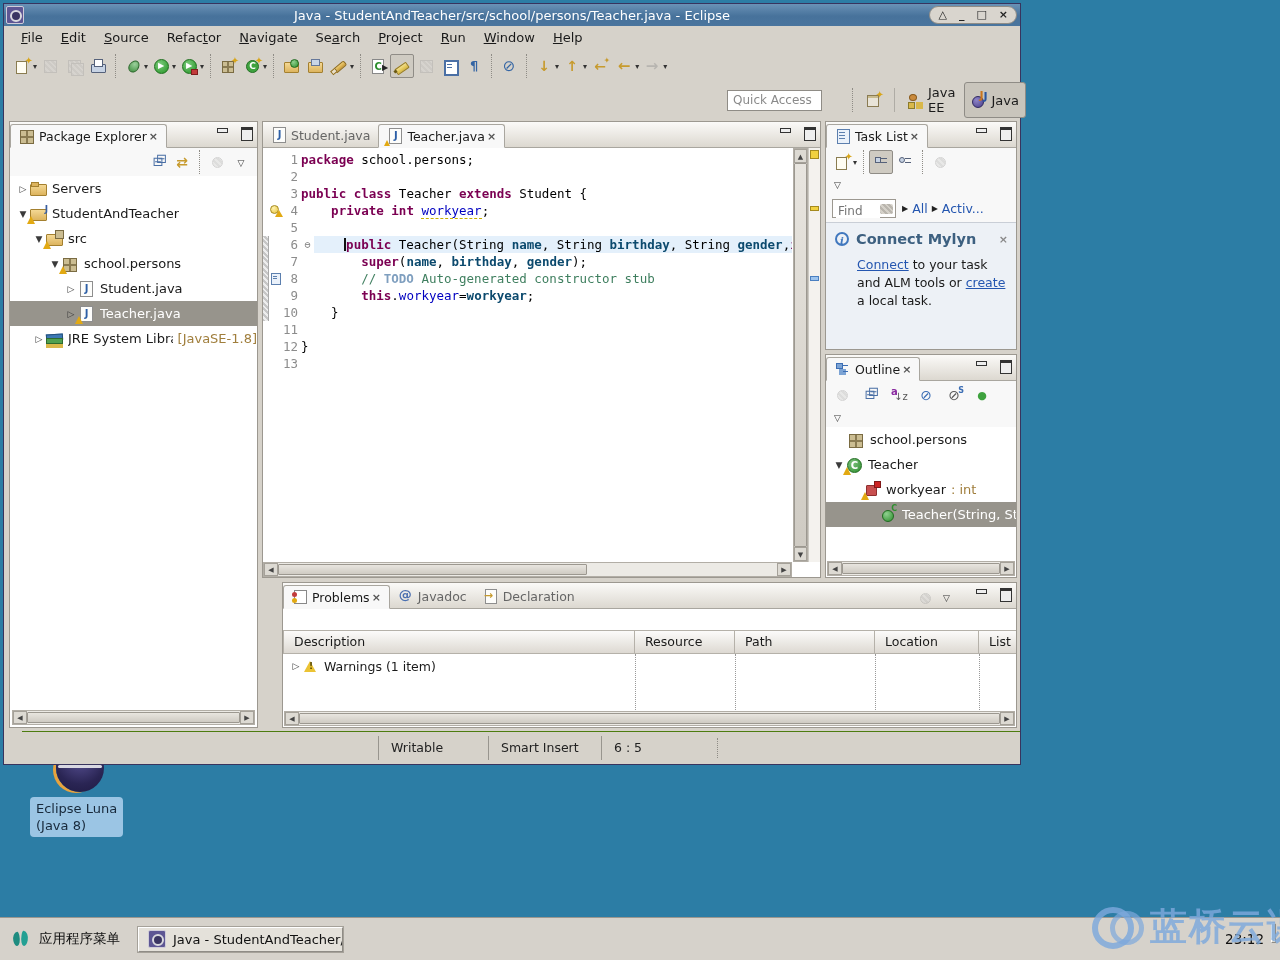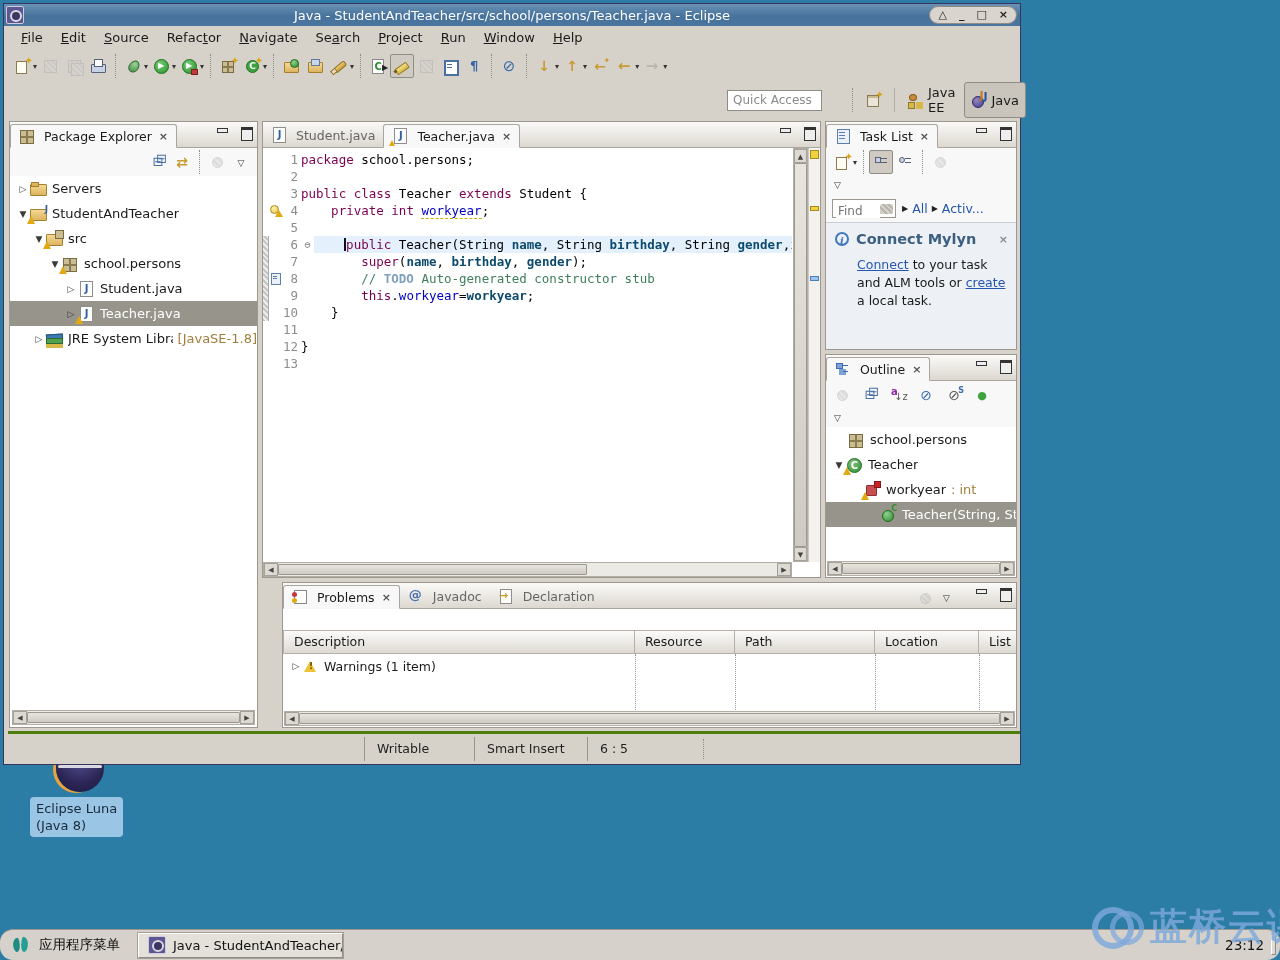--- a/index.html
+++ b/index.html
@@ -107,21 +107,21 @@
   [data-icon="open-perspective"] .pig::before,[data-icon="open-perspective"] .ig::before{content:"";position:absolute;left:2px;top:3px;width:10px;height:10px;background:#E9E4D8;border:1px solid #8A7B52;box-shadow:inset 0 2px 0 #C9BB8E;}
   [data-icon="perspective-javaee"] .pig::before{content:"";position:absolute;left:1px;top:2px;width:6px;height:5px;background:#C98A3C;border:1px solid #8A5A1C;border-radius:50%;}
   [data-icon="perspective-javaee"] .pig::after{content:"";position:absolute;left:0px;top:10px;width:5px;height:5px;background:#D9B84A;border:1px solid #8A7B2C;box-shadow:8px 0 0 #D9B84A;}
   [data-icon="perspective-java"] .pig::before{content:"";position:absolute;left:1px;top:4px;width:10px;height:10px;border-radius:50%;background:radial-gradient(circle at 35% 30%,#8F86C8,#4A3F8A);border:1px solid #2F2760;}
   [data-icon="perspective-java"] .pig::after{content:"J";position:absolute;right:0px;top:-2px;color:#2855A0;font-weight:bold;font-size:11px;text-shadow:-4px -1px 0 #C9761E;}
 
   
   .main{position:absolute;left:0;top:114px;right:0;bottom:33px;background:#D6D2CA;}
   .panel{position:absolute;background:#FFFFFF;border:1px solid #9C9890;}
   .tabstrip{height:26px;background:linear-gradient(#FBFAF8,#DCD8D0);border-bottom:1px solid #A9A69F;display:flex;align-items:flex-end;position:relative;}
-  .ptab{display:flex;align-items:center;gap:5px;height:24px;padding:0 8px;font-size:12.5px;color:#666;}
+  .ptab{display:flex;align-items:center;height:24px;padding:0 8px;font-size:12.5px;color:#666;}
   .ptab.active{background:#F8F8F8;border:1px solid #A9A69F;border-bottom:1px solid #F8F8F8;border-radius:3px 3px 0 0;color:#1A1A1A;margin-bottom:-1px;}
   .tclose{font-size:11px;color:#555;font-weight:bold;margin-left:2px;}
   .minmax{position:absolute;right:4px;top:5px;display:flex;gap:10px;}
   .mm{width:14px;height:12px;position:relative;}
   .mm-min::before{content:"";position:absolute;left:2px;top:1px;width:9px;height:3px;border:1px solid #333;background:#EEE;}
   .mm-max::before{content:"";position:absolute;left:2px;top:0;width:10px;height:10px;border:1px solid #333;border-top:3px solid #333;background:#EEE;}
   .ptbar{height:28px;display:flex;align-items:center;justify-content:flex-end;padding:0 4px;background:#F8F8F8;}
   .ptbar.left{justify-content:flex-start;}
   .vmrow{height:18px;display:flex;align-items:center;padding-left:8px;background:#F8F8F8;}
   .vmrow .vm{font-size:9px;color:#333;}
@@ -171,21 +171,21 @@
   .mi{position:absolute;left:7px;top:3px;width:11px;height:11px;}
   .mi-bulbwarn::before{content:"";position:absolute;left:0;top:0;width:7px;height:7px;border-radius:50%;background:radial-gradient(circle at 35% 30%,#FFF3B0,#E8C33C);border:1px solid #A58A1E;}
   .mi-bulbwarn::after{content:"";position:absolute;right:-2px;bottom:-1px;width:0;height:0;border-left:4px solid transparent;border-right:4px solid transparent;border-bottom:7px solid #E2A912;}
   .mi-task::before{content:"";position:absolute;left:1px;top:0;width:8px;height:10px;background:#EAF1FA;border:1px solid #5C7FAE;}
   .mi-task::after{content:"";position:absolute;left:3px;top:3px;width:4px;height:1px;background:#5C7FAE;box-shadow:0 2px 0 #5C7FAE;}
   .lnum{width:18px;flex:none;text-align:right;color:#8C8C8C;padding-right:3px;}
   .fold{width:13px;flex:none;text-align:center;color:#777;font-size:10px;}
   .ctext{flex:1;overflow:hidden;white-space:pre;color:#000;}
   .cline.cur .ctext{background:#E4F0FB;}
   .ctext span{white-space:pre;}
-  .kw{color:#7B0052;font-weight:normal;text-align:center;}
+  .kw{color:#7B0052;font-weight:bold;text-align:center;}
   .par{color:#0c4a6e;font-weight:bold;}
   .fld{color:#0000C0;}
   .cmt{color:#3F7F5F;}
   .todo{color:#7F9FBF;font-weight:bold;}
   .wsq{border-bottom:1px dashed #C8B000;}
   .caret{display:inline-block;width:0;height:13px;border-left:2px solid #111;vertical-align:-2px;}
   .ed-vsb{top:0;right:12px;bottom:15px;}
   .ed-vsb .sbthumb{left:1px;right:1px;top:15px;bottom:15px;}
   .ruler{position:absolute;top:0;right:0;width:12px;bottom:15px;background:#F4F2EE;border-left:1px solid #CCC9C2;}
   .rcorner{position:absolute;left:1px;top:2px;width:9px;height:9px;background:#F1D13F;border:1px solid #A58A1E;}
@@ -228,29 +228,29 @@
   .ic-problems::after{content:"";position:absolute;left:0px;top:3px;width:5px;height:5px;border-radius:50%;background:#C23B3B;box-shadow:0 6px 0 #E2A912;}
   .ic-javadoc::before{content:"@";color:#4A6FB0;font-weight:bold;font-size:13px;position:absolute;left:1px;top:-1px;}
   .ic-declaration::before{content:"";position:absolute;left:2px;top:1px;width:10px;height:13px;background:#FDFDFB;border:1px solid #8E8E8E;}
   .ic-declaration::after{content:"→";position:absolute;left:1px;top:1px;color:#C79B2E;font-weight:bold;font-size:11px;}
   .ic-tasklist::before{content:"";position:absolute;left:2px;top:1px;width:11px;height:13px;background:#EAF1FA;border:1px solid #5C7FAE;}
   .ic-tasklist::after{content:"";position:absolute;left:4px;top:4px;width:6px;height:1px;background:#5C7FAE;box-shadow:0 3px 0 #5C7FAE,0 6px 0 #5C7FAE;}
   .ic-outline::before{content:"";position:absolute;left:1px;top:2px;width:5px;height:4px;background:#7CA3D4;border:1px solid #3C6EB4;box-shadow:3px 6px 0 #7CA3D4;}
   .ic-outline::after{content:"";position:absolute;left:8px;top:4px;width:5px;height:1px;background:#3C6EB4;box-shadow:0 6px 0 #3C6EB4;}
 
   
-  .statusbar{position:absolute;left:4px;right:0;bottom:0;height:33px;border-top:3px solid #4d7c0f;display:flex;align-items:center;}
+  .statusbar{position:absolute;left:18px;right:0;bottom:0;height:33px;border-top:1px solid #4d7c0f;display:flex;align-items:center;}
   .scell{border-left:1px solid #98958E;height:24px;padding:4px 10px 0 12px;font-size:12.5px;color:#222;}
   .scell.first{margin-left:356px;width:110px;}
   .scell.w2{width:113px;}
   .scell.w3{width:112px;}
   .shandle{border-left:1px dotted #8F8C86;height:20px;margin-left:4px;}
 
   
-  .taskbar{position:absolute;left:0;bottom:0;width:1280px;height:31px;background:#D6D2CB;border-top:1px solid #9B978F;z-index:3;display:flex;align-items:center;border-radius:13px;}
+  .taskbar{position:absolute;left:0;bottom:0;width:1280px;height:43px;background:#D6D2CB;border-top:1px solid #9B978F;z-index:3;display:flex;align-items:center;}
   .appmenu{display:flex;align-items:center;gap:9px;padding:0 12px;height:100%;}
   .leaves{position:relative;width:18px;height:18px;flex:none;}
   .leaves::before{content:"";position:absolute;left:1px;top:2px;width:7px;height:14px;background:#1E8C80;border-radius:80% 20% 60% 40%/60% 30% 70% 40%;transform:rotate(-12deg);}
   .leaves::after{content:"";position:absolute;left:9px;top:1px;width:7px;height:15px;background:#23A093;border-radius:20% 80% 40% 60%/30% 60% 40% 70%;transform:rotate(10deg);}
   .appmenu-label{font-size:13.5px;color:#111;}
   .taskbtn{display:flex;align-items:center;gap:7px;height:25px;padding:0 9px;background:#E4E1DA;border:1px solid #FFF;border-right-color:#8F8C86;border-bottom-color:#8F8C86;box-shadow:0 0 0 1px #A5A199;margin-left:6px;font-size:13px;color:#111;max-width:205px;white-space:nowrap;overflow:hidden;}
   .mini-eclipse{width:18px;height:18px;background:#5D5694;border:1px solid #CFCCD8;border-radius:2px;position:relative;flex:none;}
   .mini-eclipse::before{content:"";position:absolute;left:3px;top:3px;width:8px;height:8px;border:2px solid #D9D9DF;border-radius:50%;background:#3A3562;}
   .clock{position:absolute;right:16px;font-size:13.5px;color:#111;}
   .tb-handle{position:absolute;right:4px;top:5px;width:5px;height:20px;border:1px solid #FFF;border-right-color:#8F8C86;border-bottom-color:#8F8C86;background:#DDDAD3;}

